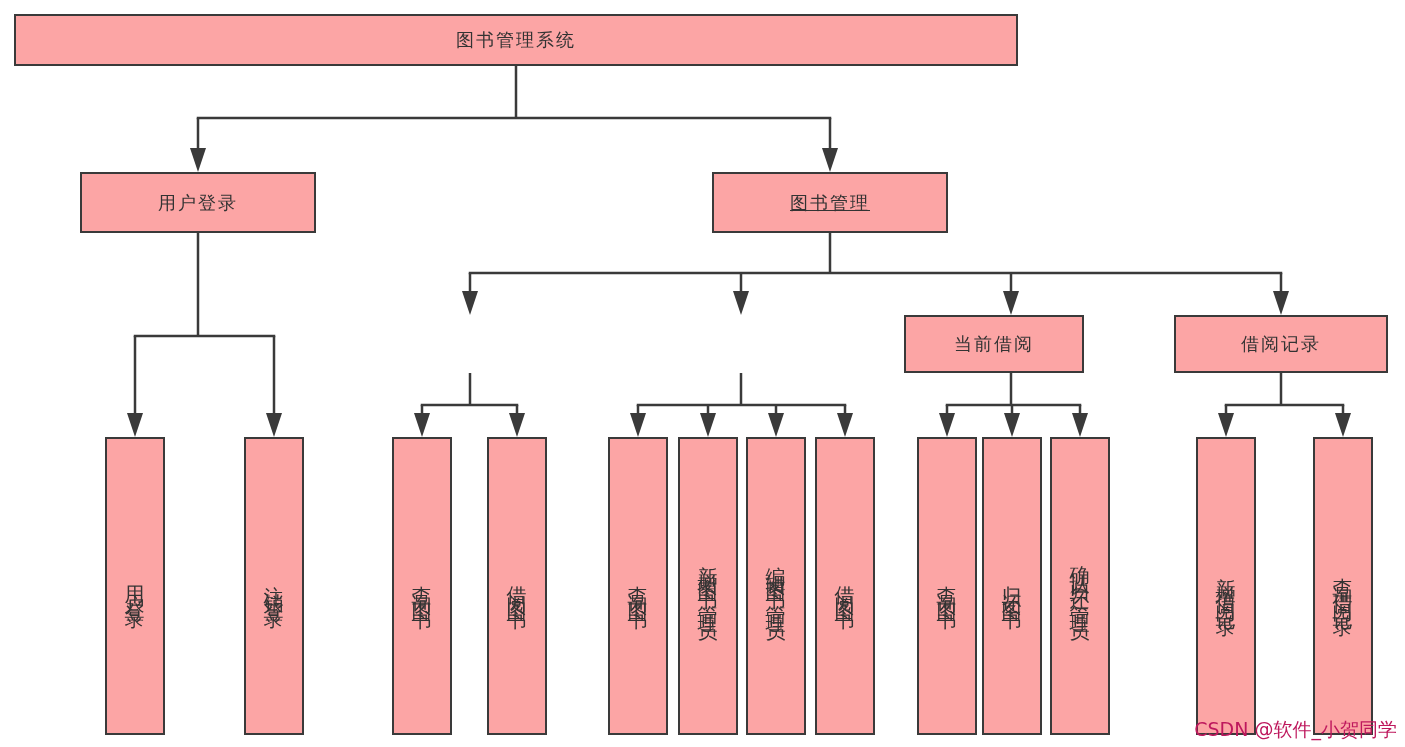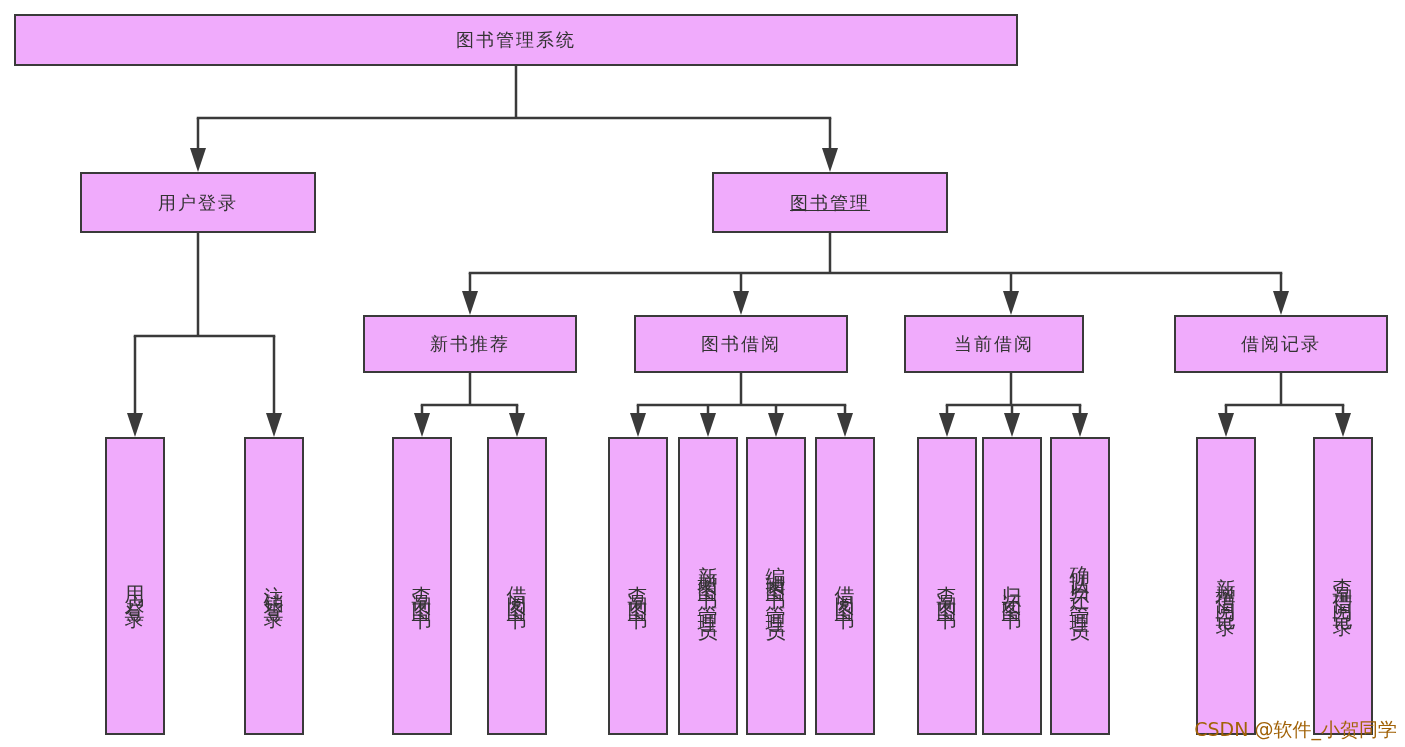--- a/index.html
+++ b/index.html
@@ -7,40 +7,40 @@
     position:relative;
     width:1405px;height:747px;
     background:#ffffff;
     font-family:"DejaVu Sans","Liberation Sans",sans-serif;
     overflow:hidden;
   }
   #connectors{position:absolute;left:0;top:0;z-index:1;}
   .box{
     position:absolute;
     box-sizing:border-box;
-    background:#f0abfc;
+    background:#fca5a5;
     border:2.5px solid #3a3a3a;
     display:flex;align-items:center;justify-content:center;
     color:#333333;
     z-index:2;
   }
   .box.h{font-size:18px;letter-spacing:2px;white-space:nowrap;}
   .box.v .vlabel{
     writing-mode:vertical-rl;
     text-orientation:mixed;
     font-size:20px;
     letter-spacing:8px;
     line-height:1;
     color:#333333;
   }
   #watermark{
     position:absolute;
     right:8px;bottom:4px;
     font-size:19px;
-    color:#a16207;
+    color:#be185d;
     z-index:3;
     white-space:nowrap;
   }
 </style>
 </head>
 <body>
 
 <div id="canvas">
 
   <svg id="connectors" width="1405" height="747" viewBox="0 0 1405 747" stroke="#3a3a3a" stroke-width="2.5" fill="none">
@@ -103,22 +103,20 @@
     <polygon points="1218,413 1234,413 1226,437" fill="#3a3a3a" stroke="none"></polygon>
     <line x1="1343" y1="405" x2="1343" y2="416"></line>
     <polygon points="1335,413 1351,413 1343,437" fill="#3a3a3a" stroke="none"></polygon>
   </svg>
 
   <div class="box h" style="left:14px;top:14px;width:1004px;height:52px;">图书管理系统</div>
 
   <div class="box h" style="left:80px;top:172px;width:236px;height:61px;">用户登录</div>
   <div class="box h" style="left:712px;top:172px;width:236px;height:61px;text-decoration:underline;">图书管理</div>
 
-  <div class="box h" style="left:363px;top:315px;width:214px;height:58px;">新书推荐</div>
-  <div class="box h" style="left:634px;top:315px;width:214px;height:58px;">图书借阅</div>
   <div class="box h" style="left:904px;top:315px;width:180px;height:58px;">当前借阅</div>
   <div class="box h" style="left:1174px;top:315px;width:214px;height:58px;">借阅记录</div>
 
   <div class="box v" style="left:105px;top:437px;width:60px;height:298px;">
     <span class="vlabel">用户登录</span>
   </div>
   <div class="box v" style="left:244px;top:437px;width:60px;height:298px;">
     <span class="vlabel">注销登录</span>
   </div>
 

